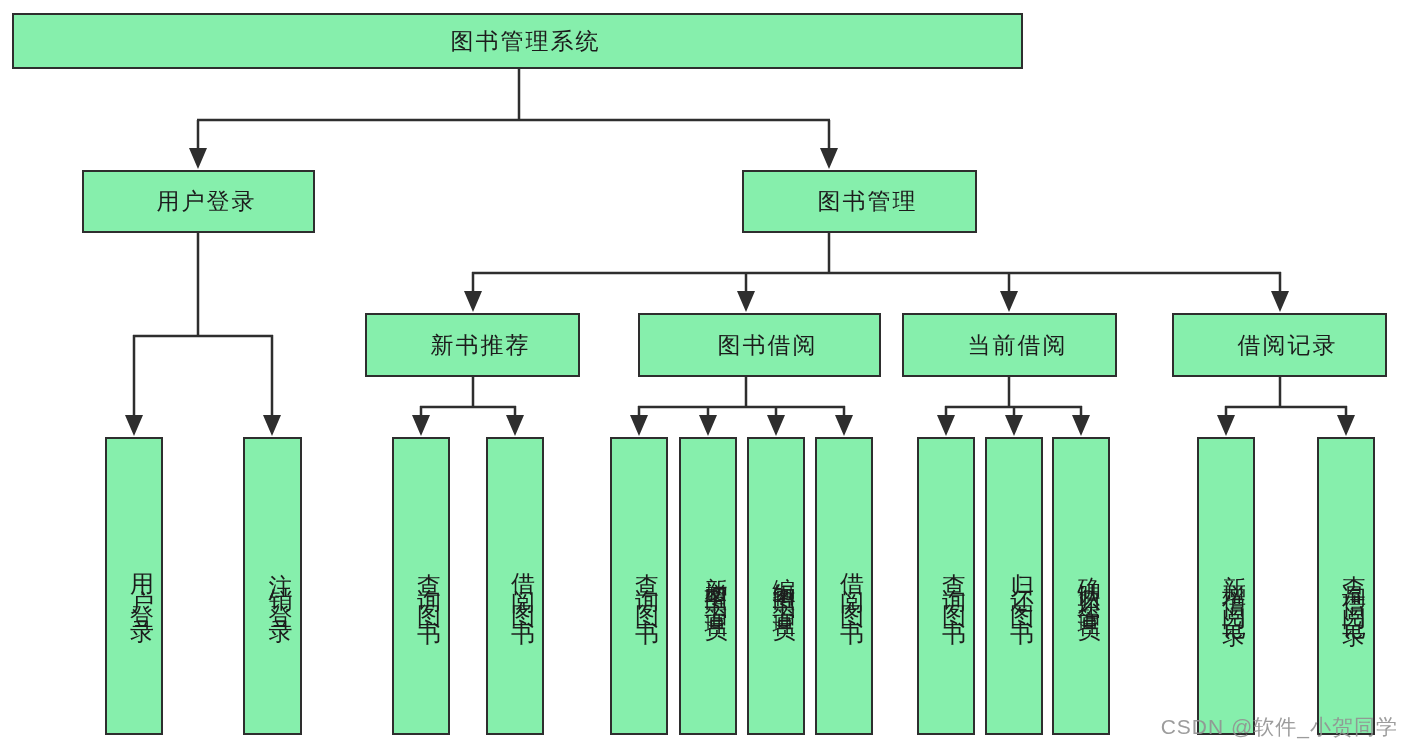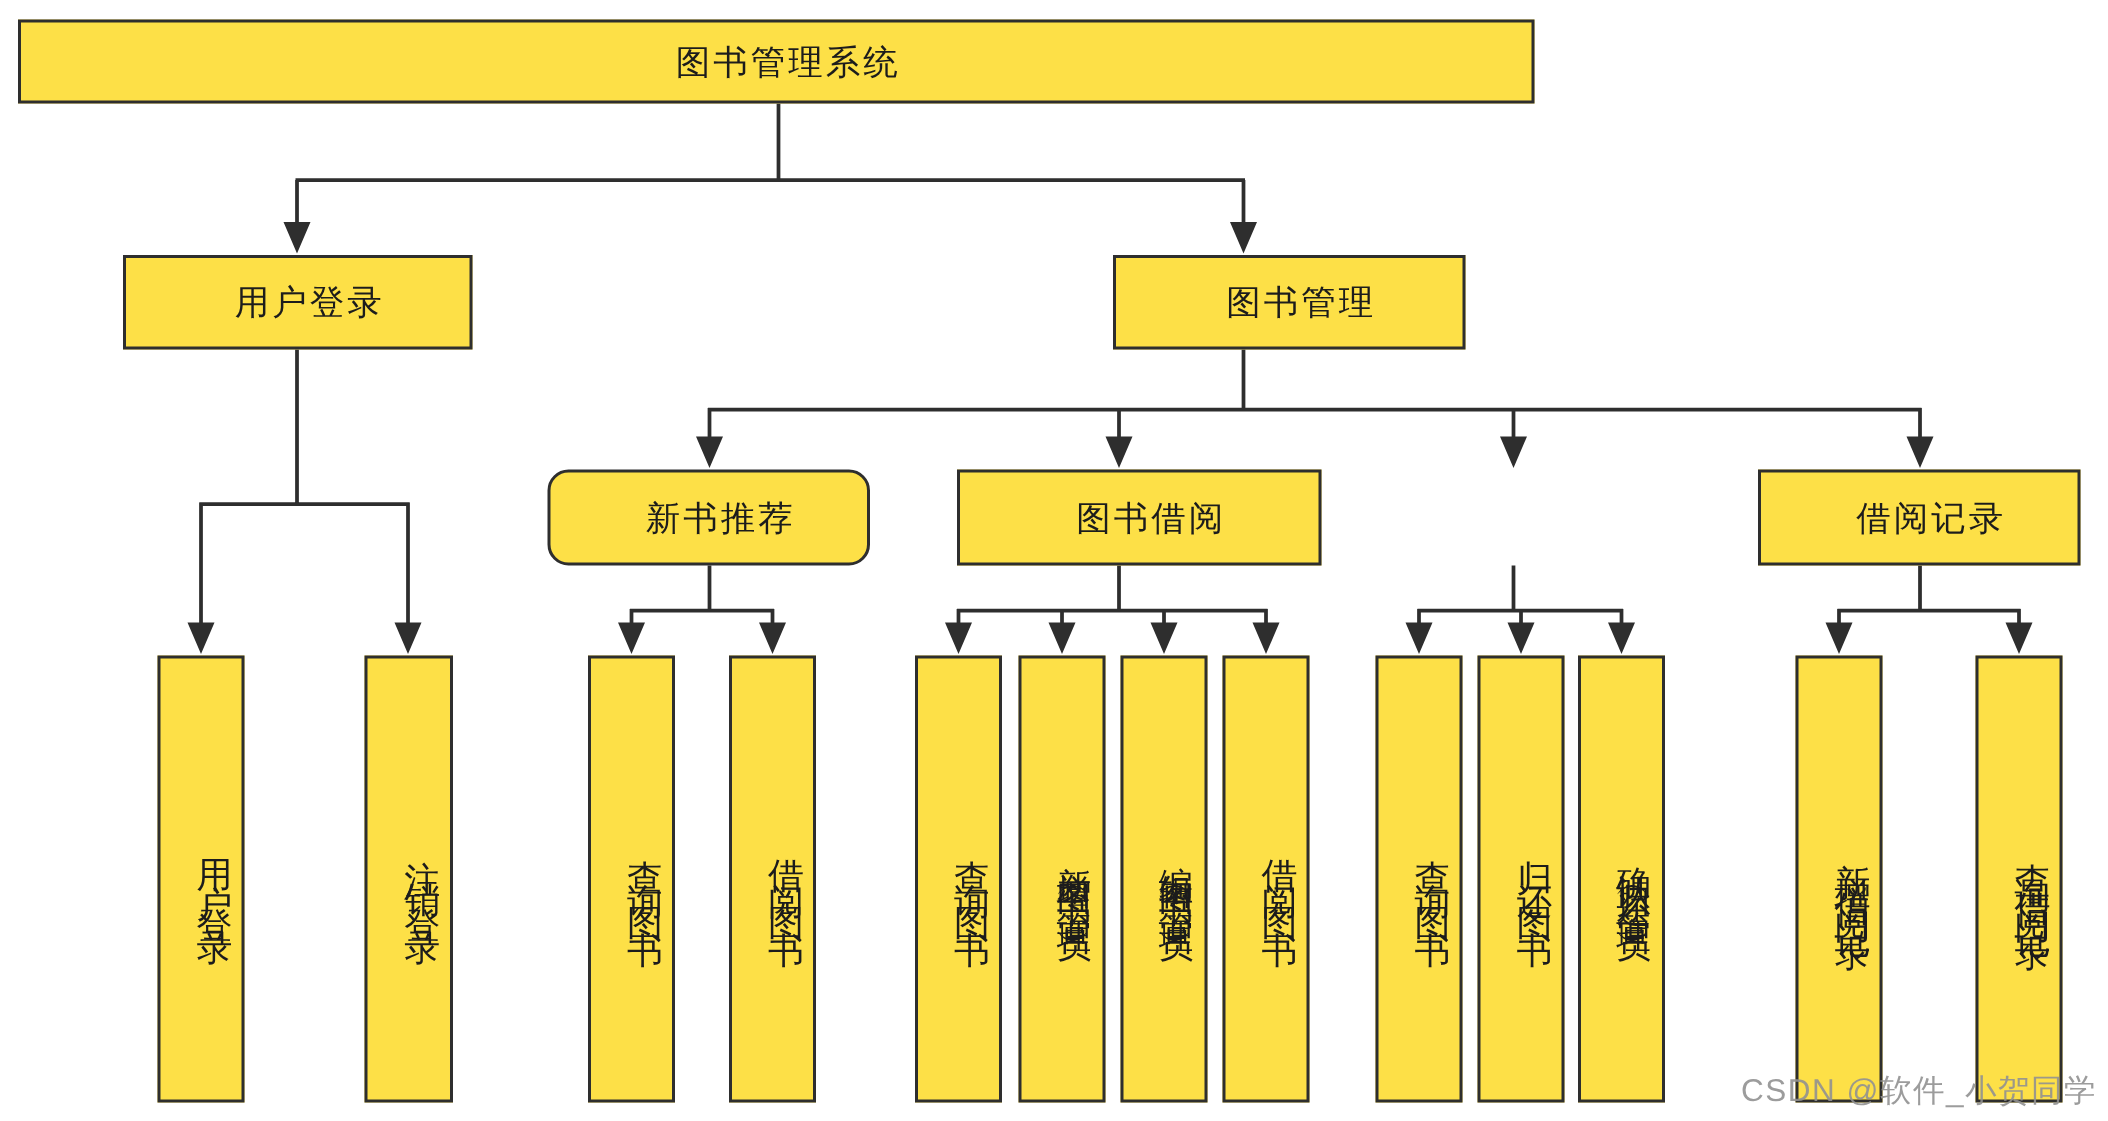--- a/index.html
+++ b/index.html
@@ -8,21 +8,21 @@
     width: 1405px;
     height: 747px;
     background: #ffffff;
     font-family: "Liberation Sans", "DejaVu Sans", sans-serif;
     overflow: hidden;
   }
   svg.wires { position: absolute; left: 0; top: 0; z-index: 1; }
   .node, .leaf {
     position: absolute;
     box-sizing: border-box;
-    background: #fde047;
+    background: #86efac;
     border: 2.5px solid #2e2e2e;
     display: flex;
     align-items: center;
     justify-content: center;
     color: #1c1c1c;
     z-index: 2;
     padding-left: 16px;
   }
   .node .label {
     font-size: 23px;
@@ -120,25 +120,28 @@
     <span class="label">图书管理系统</span>
   </div>
 
   <div class="node" style="left:82px; top:170px; width:233px; height:63px;">
     <span class="label">用户登录</span>
   </div>
   <div class="node" style="left:742px; top:170px; width:235px; height:63px;">
     <span class="label">图书管理</span>
   </div>
 
-  <div class="node" style="left:365px; top:313px; width:215px; height:64px;border-radius:14px;">
+  <div class="node" style="left:365px; top:313px; width:215px; height:64px;">
     <span class="label">新书推荐</span>
   </div>
   <div class="node" style="left:638px; top:313px; width:243px; height:64px;">
     <span class="label">图书借阅</span>
+  </div>
+  <div class="node" style="left:902px; top:313px; width:215px; height:64px;">
+    <span class="label">当前借阅</span>
   </div>
   <div class="node" style="left:1172px; top:313px; width:215px; height:64px;">
     <span class="label">借阅记录</span>
   </div>
 
   <div class="leaf" style="left:105px; top:437px; width:58px; height:298px;">
     <span class="label">用户登录</span>
   </div>
   <div class="leaf" style="left:243px; top:437px; width:59px; height:298px;">
     <span class="label">注销登录</span>

